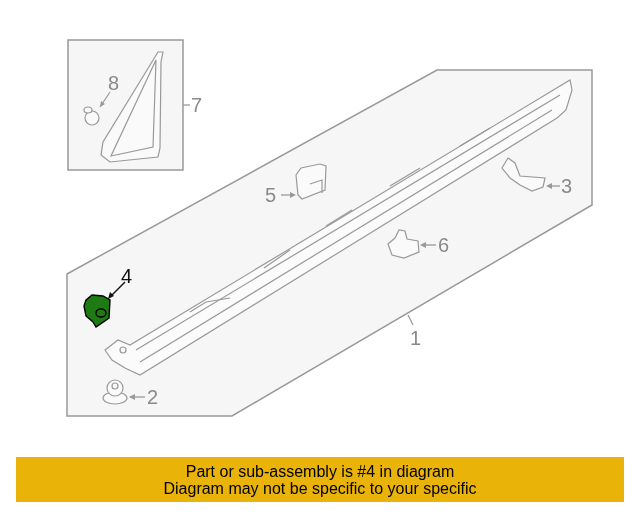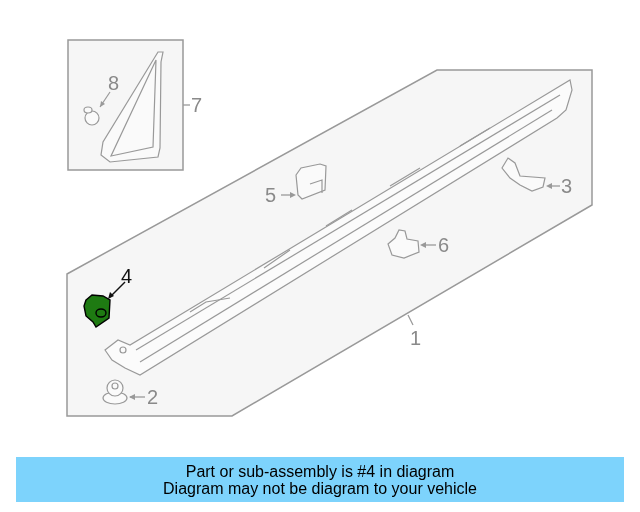--- a/index.html
+++ b/index.html
@@ -1,20 +1,20 @@
 <!DOCTYPE html>
 <html><head>
 <meta charset="utf-8">
 <style>
   html, body { margin: 0; padding: 0; background: #ffffff; }
   body { width: 640px; height: 512px; position: relative; overflow: hidden; font-family: "Liberation Sans", sans-serif; }
   #diagram { position: absolute; left: 0; top: 0; width: 640px; height: 450px; }
   .callout { font-family: "Liberation Sans", sans-serif; font-size: 20px; fill: #8a8a8a; }
   .callout-hl { font-family: "Liberation Sans", sans-serif; font-size: 20px; fill: #111111; }
-  #banner { position: absolute; left: 16px; top: 457px; width: 608px; height: 45px; background: #7dd3fc;
+  #banner { position: absolute; left: 16px; top: 457px; width: 608px; height: 45px; background: #eab308;
             display: flex; flex-direction: column; align-items: center; justify-content: center; }
   #banner span { display: block; font-size: 16px; line-height: 17px; color: #000000; }
 </style>
 </head>
 <body>
 
 <svg id="diagram" viewBox="0 0 640 450" xmlns="http://www.w3.org/2000/svg">
 
   <g>
     <rect x="68" y="40" width="115" height="130" fill="#f6f6f6" stroke="#999" stroke-width="1.5"></rect>
@@ -85,14 +85,14 @@
   <text class="callout" x="561" y="193">3</text>
   <text class="callout-hl" x="121" y="283">4</text>
   <text class="callout" x="265" y="202">5</text>
   <text class="callout" x="438" y="252">6</text>
   <text class="callout" x="191" y="112">7</text>
   <text class="callout" x="108" y="90">8</text>
 </svg>
 
 <div id="banner">
   <span>Part or sub-assembly is #4 in diagram</span>
-  <span>Diagram may not be diagram to your vehicle</span>
+  <span>Diagram may not be specific to your specific</span>
 </div>
 
 </body></html>

